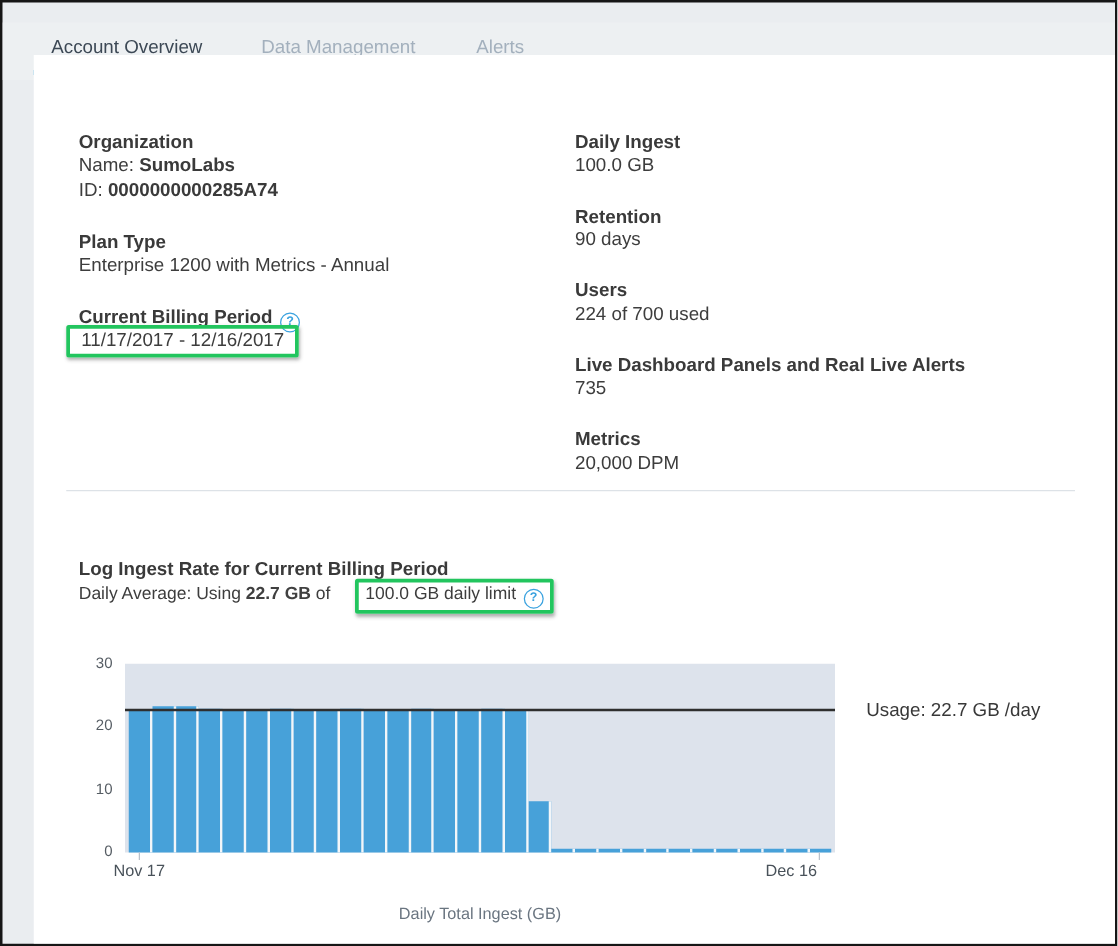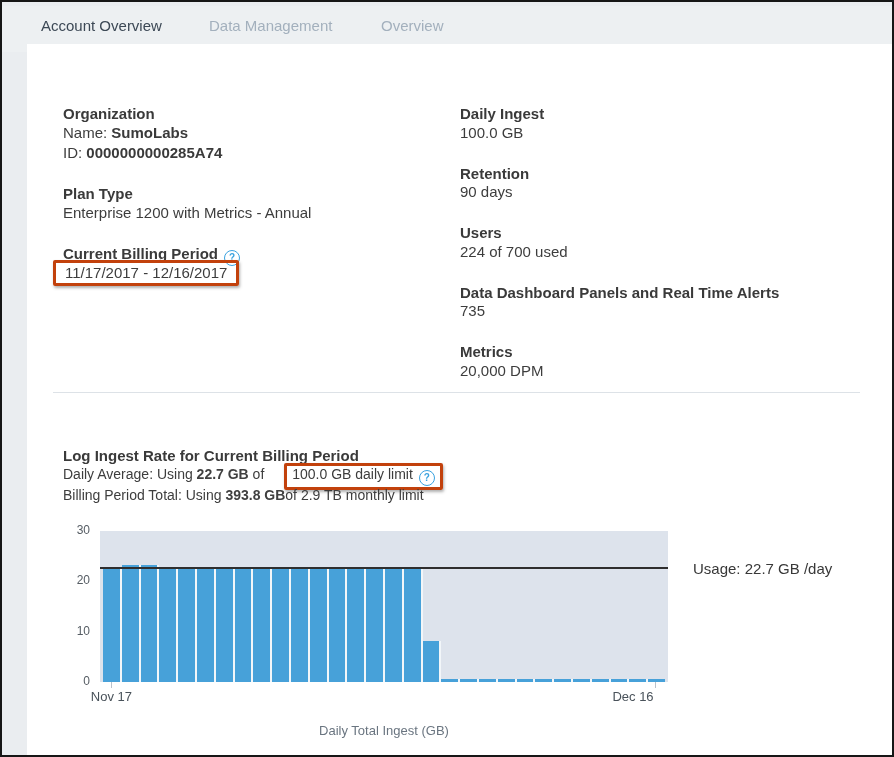--- a/index.html
+++ b/index.html
@@ -2,40 +2,40 @@
 <html><head>
 <meta charset="utf-8">
 <style>
   * { margin:0; padding:0; box-sizing:border-box; }
   html,body { background:#fff; }
   body { font-family:"Liberation Sans","DejaVu Sans",sans-serif; color:#3d3d3d; }
   .frame { position:relative; width:894px; height:757px; border:2px solid #161616;
            background:#eaedf0; overflow:hidden; }
 
   
-  .tabbar { position:absolute; left:0; top:4px; right:0; height:46px; background:#edf0f2; }
+  .tabbar { position:absolute; left:0; top:16px; right:0; height:46px; background:#edf0f2; }
   .tab { position:absolute; top:11px; font-size:15px; color:#a3b0bd; cursor:pointer; white-space:nowrap; }
   .tab.active { color:#3c4855; }
   .tab-underline { position:absolute; left:25px; top:38px; width:152px; height:4px; background:#2b9fd9; }
 
   
   .panel { position:absolute; left:25px; top:42px; right:0; bottom:0; background:#ffffff; }
 
   .abs { position:absolute; white-space:nowrap; }
   .lbl { font-weight:bold; color:#3a3a3a; font-size:15px; }
   .val { font-size:15px; color:#3d3d3d; }
   .b { font-weight:bold; color:#3a3a3a; }
   .green { color:#404040; font-weight:bold; }
 
   .help-icon { display:inline-flex; width:16px; height:16px; border:1.5px solid #3aa2df;
                border-radius:50%; color:#3aa2df; font-size:10px; font-weight:bold;
                align-items:center; justify-content:center; margin-left:6px;
                vertical-align:-2px; background:#fff; }
 
-  .redbox { border:3px solid #c2410c; border-radius:2px;
+  .redbox { border:3px solid #22c55e; border-radius:2px;
             box-shadow:1px 2px 3px rgba(80,80,80,.45); background:transparent; }
   .datebox { position:absolute; left:51px; top:258px; padding:1px 9px 2px 9px; font-size:15px; }
   .limitbox { display:inline-block; padding:0 5px 1px 5px; margin:-4px 16px; }
 
   .divider { position:absolute; left:51px; top:390px; width:807px; height:1px; background:#dde2e7; }
 
   
   .plot { position:absolute; left:98px; top:529px; width:568px; height:151px; background:#dde3ec; }
   .bars { position:absolute; left:0; top:0; right:0; bottom:0; display:flex;
           align-items:flex-end; padding:0 3px; }
@@ -51,21 +51,21 @@
                 font-size:13px; color:#6a7580; }
 </style>
 </head>
 <body>
 
 <div class="frame">
 
   <div class="tabbar">
     <span class="tab active" style="left:39px">Account Overview</span>
     <span class="tab" style="left:207px">Data Management</span>
-    <span class="tab" style="left:379px">Overview</span>
+    <span class="tab" style="left:379px">Alerts</span>
     <div class="tab-underline"></div>
   </div>
 
   <div class="panel"></div>
 
   <div class="abs lbl" style="left:61px; top:103px">Organization</div>
   <div class="abs val" style="left:61px; top:122px"><span>Name: </span><span class="b">SumoLabs</span></div>
   <div class="abs val" style="left:61px; top:142px"><span>ID: </span><span class="b">0000000000285A74</span></div>
 
   <div class="abs lbl" style="left:61px; top:183px">Plan Type</div>
@@ -76,33 +76,32 @@
 
   <div class="abs lbl" style="left:458px; top:103px">Daily Ingest</div>
   <div class="abs val" style="left:458px; top:122px">100.0 GB</div>
 
   <div class="abs lbl" style="left:458px; top:163px">Retention</div>
   <div class="abs val" style="left:458px; top:181px">90 days</div>
 
   <div class="abs lbl" style="left:458px; top:222px">Users</div>
   <div class="abs val" style="left:458px; top:241px">224 of 700 used</div>
 
-  <div class="abs lbl" style="left:458px; top:282px">Data Dashboard Panels and Real Time Alerts</div>
+  <div class="abs lbl" style="left:458px; top:282px">Live Dashboard Panels and Real Live Alerts</div>
   <div class="abs val" style="left:458px; top:300px">735</div>
 
   <div class="abs lbl" style="left:458px; top:341px">Metrics</div>
   <div class="abs val" style="left:458px; top:360px">20,000 DPM</div>
 
   <div class="divider"></div>
 
   <div class="abs lbl" style="left:61px; top:445px">Log Ingest Rate for Current Billing Period</div>
 
   <div class="abs" style="left:61px; top:464px; font-size:14px"><span>Daily Average: Using </span><span class="green">22.7 GB</span><span> of </span><span class="limitbox redbox"><span>100.0 GB daily limit</span><span class="help-icon">?</span></span></div>
 
-  <div class="abs" style="left:61px; top:485px; font-size:14px"><span>Billing Period Total: Using </span><span class="green">393.8 GB</span><span>of 2.9 TB monthly limit</span></div>
 
   <div class="plot">
     <div class="bars" id="bars">
         <div class="bar" style="height: 75.6667%;"></div>
         <div class="bar" style="height: 77.3333%;"></div>
         <div class="bar" style="height: 77.6667%;"></div>
         <div class="bar" style="height: 76%;"></div>
         <div class="bar" style="height: 75.6667%;"></div>
         <div class="bar" style="height: 75.6667%;"></div>
         <div class="bar" style="height: 76.3333%;"></div>

